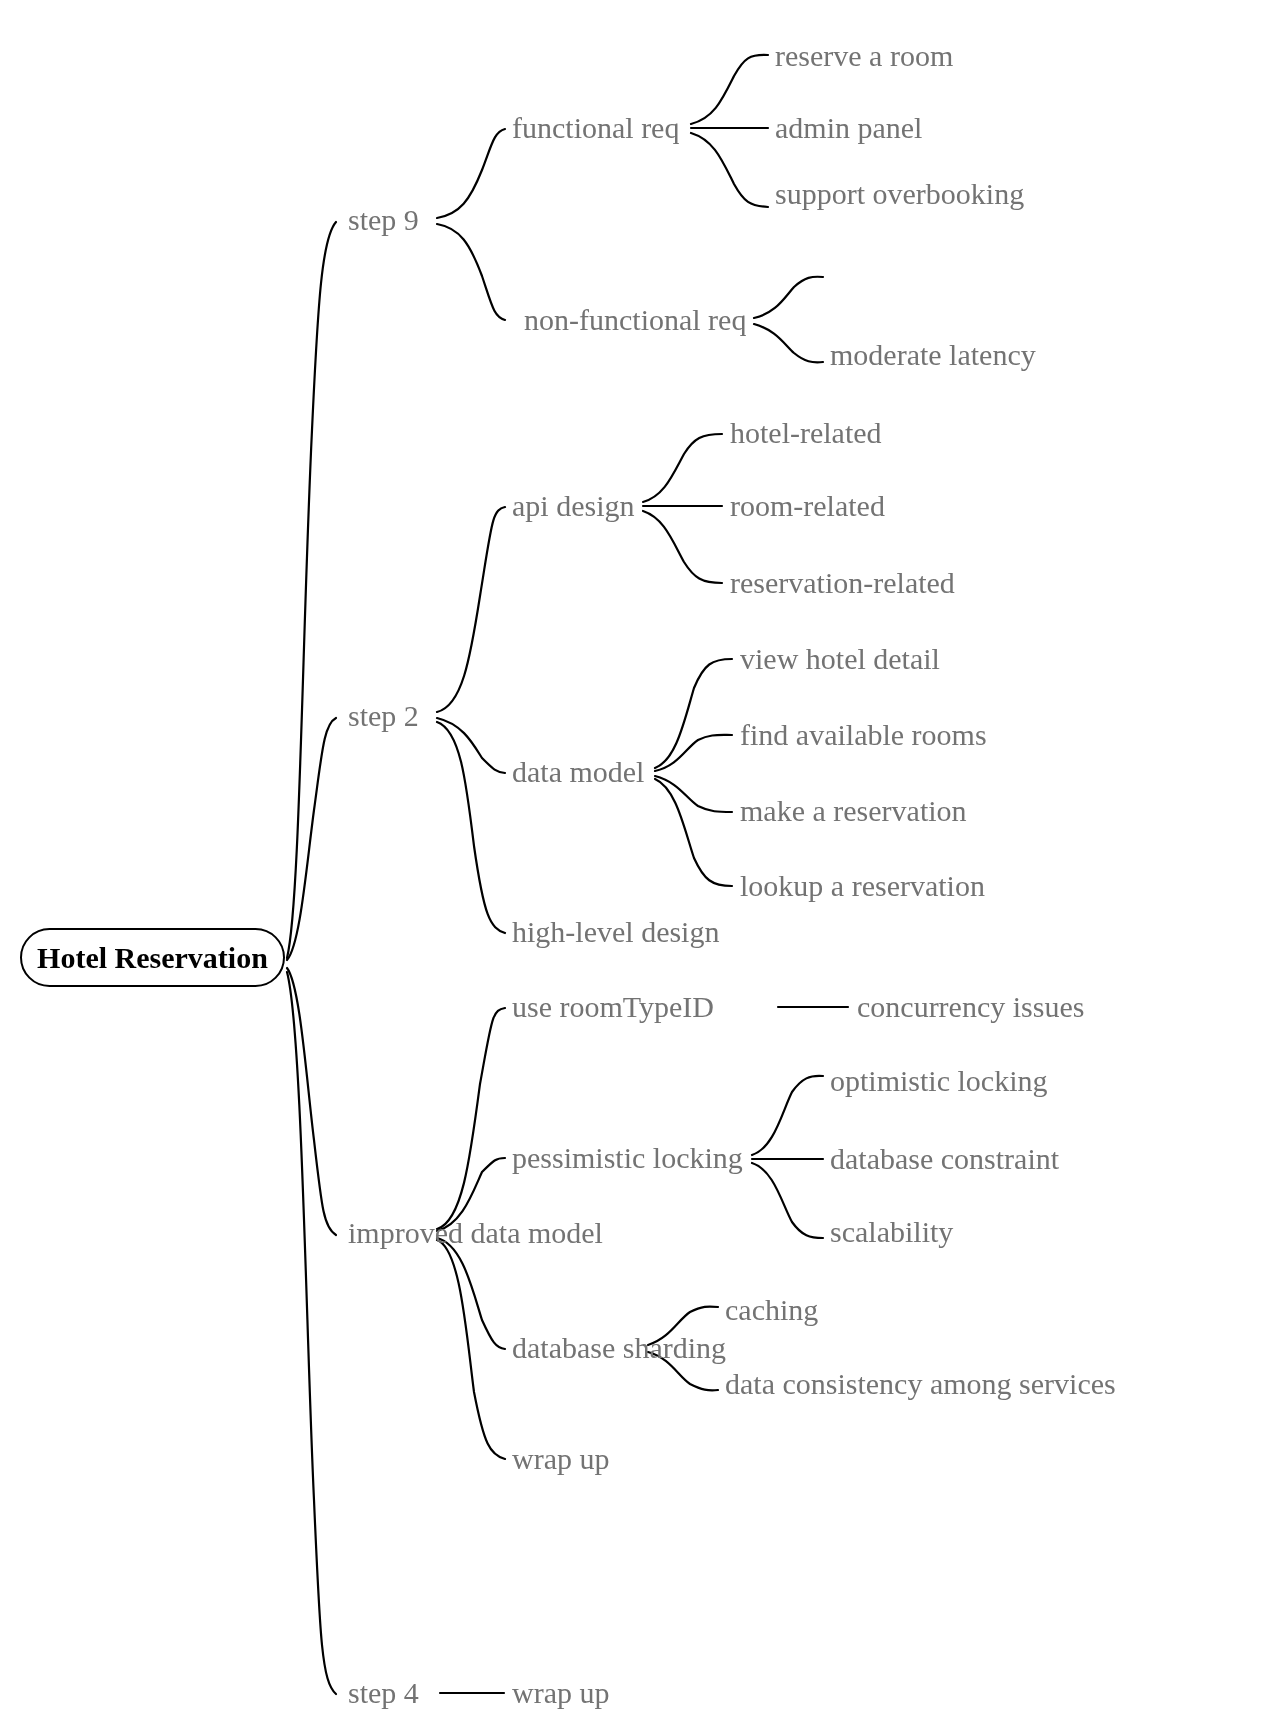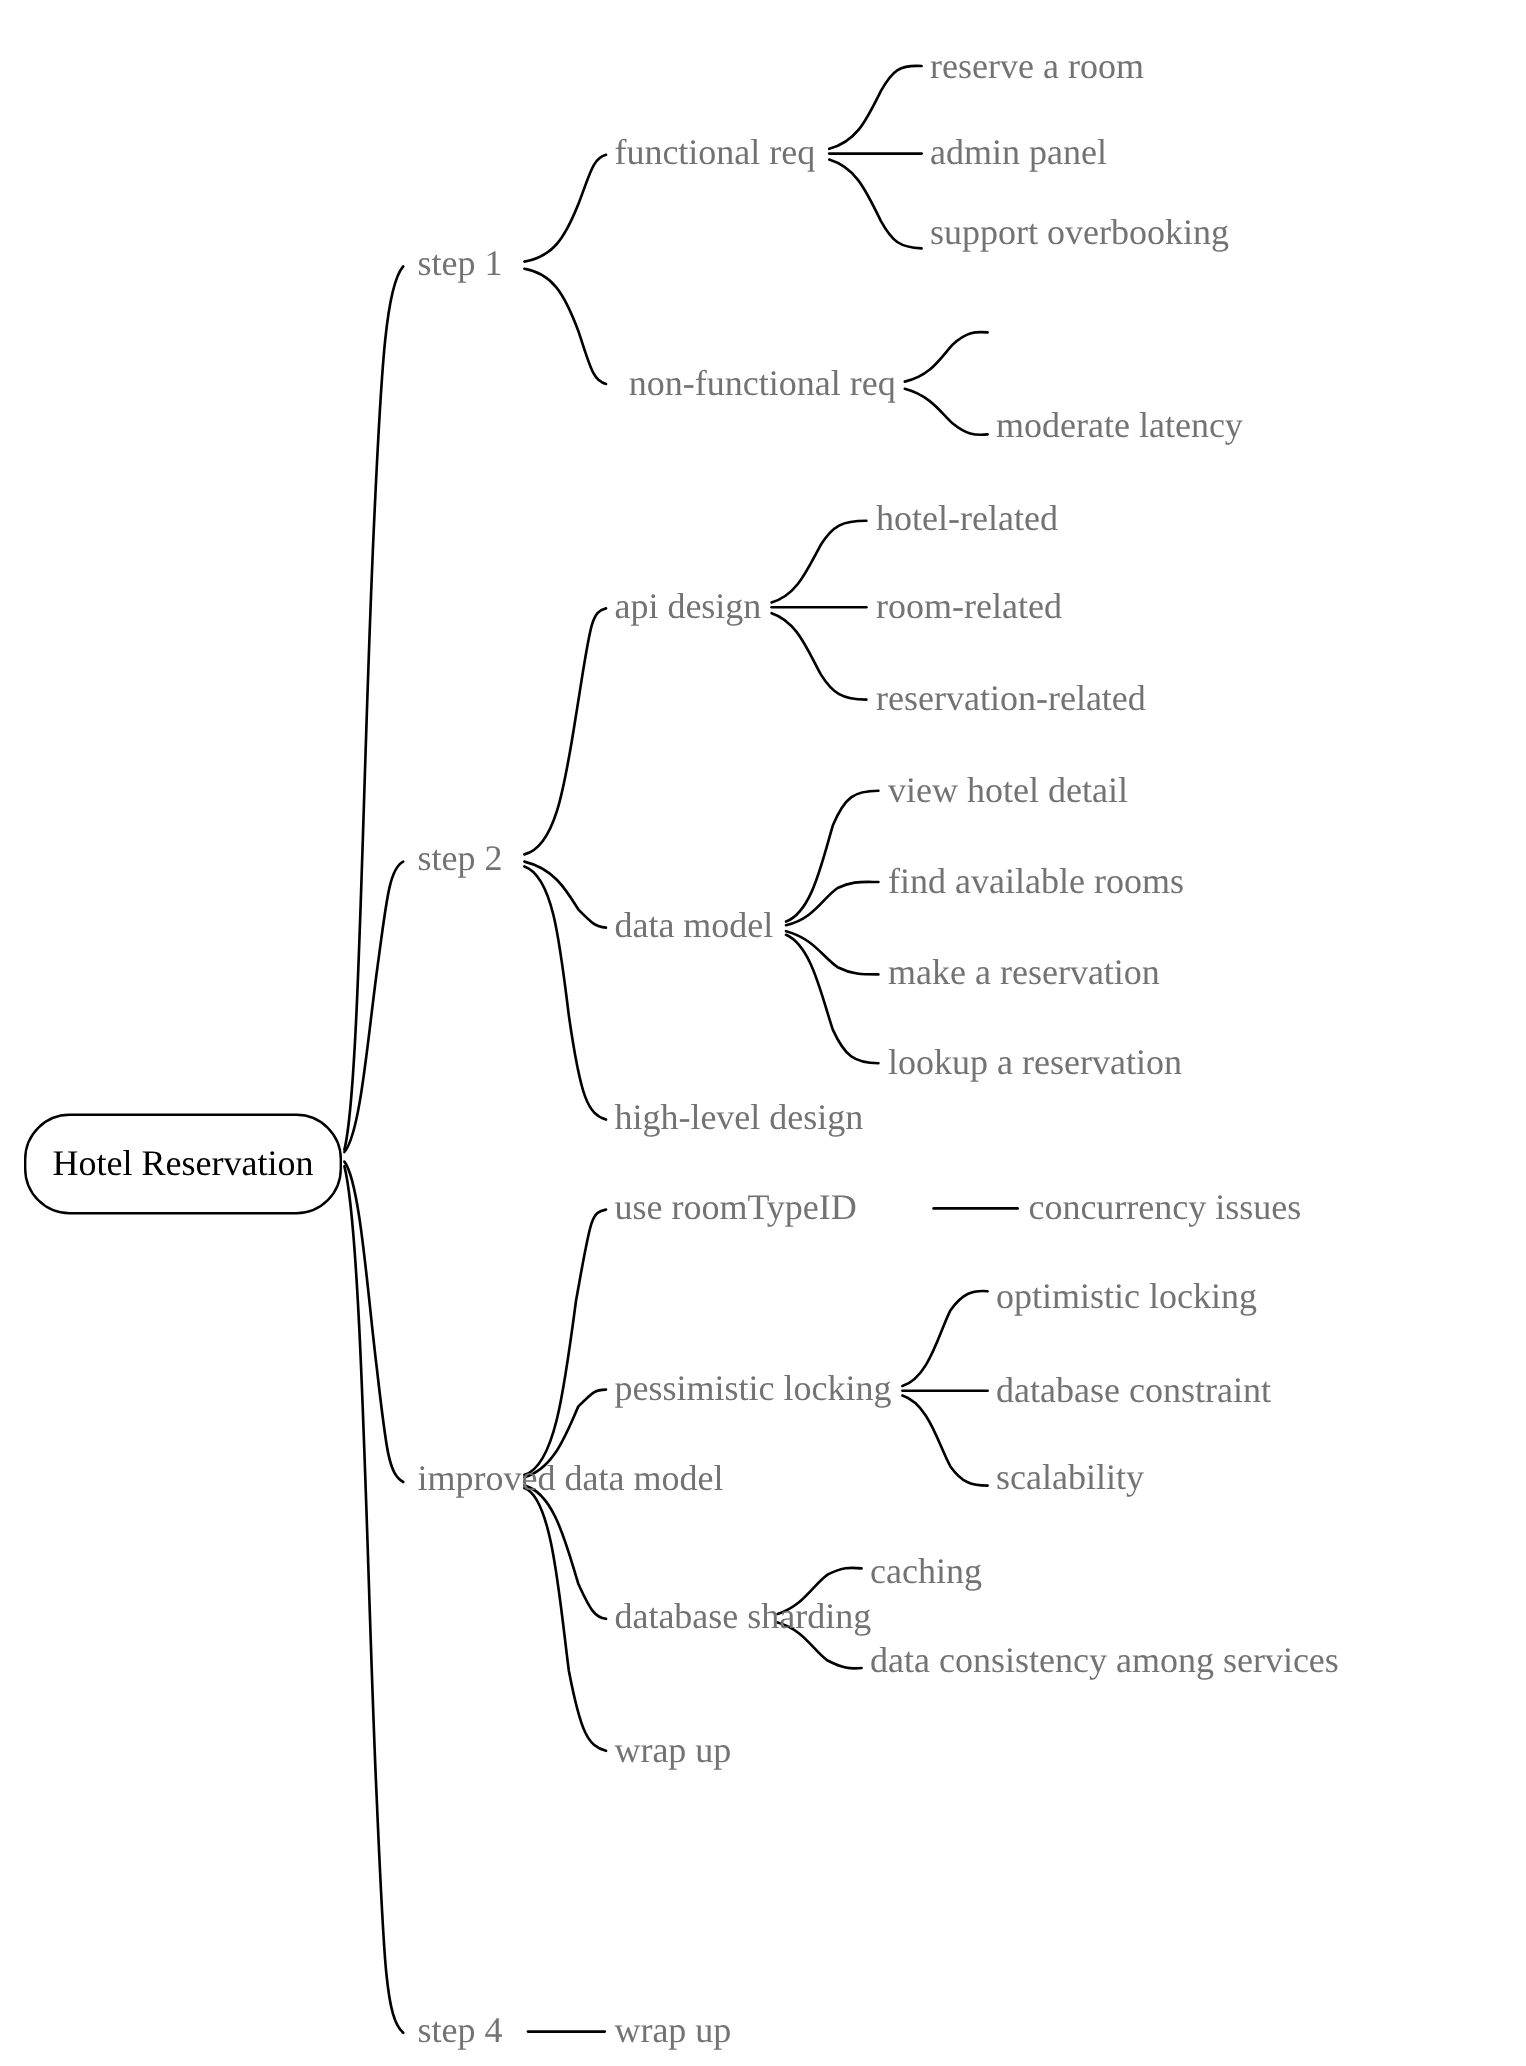--- a/index.html
+++ b/index.html
@@ -101,26 +101,26 @@
     <path d="M752,1163 C774,1170 782,1204 792,1222 C802,1236 810,1238 823,1238"></path>
 
     <path d="M778,1007 L848,1007"></path>
 
     <path d="M648,1345 C670,1338 678,1320 690,1312 C702,1306 708,1306 718,1307"></path>
     <path d="M648,1352 C670,1358 678,1376 690,1384 C702,1390 708,1391 718,1390"></path>
 
     <path d="M440,1693 L504,1693"></path>
   </svg>
 
-  <div class="root-node" style="left:20px; top:928px; width:265px; height:84px;">
+  <div class="root-node" style="left:20px; top:928px; width:265px; height:59px;font-weight:bold;">
     <span>Hotel Reservation</span>
   </div>
 
   <div class="node-label" style="left:348px; top:220px;">
-    <span>step 1</span>
+    <span>step 9</span>
   </div>
   <div class="node-label" style="left:348px; top:716px;">
     <span>step 2</span>
   </div>
   <div class="node-label" style="left:348px; top:1233px;">
     <span>improved data model</span>
   </div>
   <div class="node-label" style="left:348px; top:1693px;">
     <span>step 4</span>
   </div>

